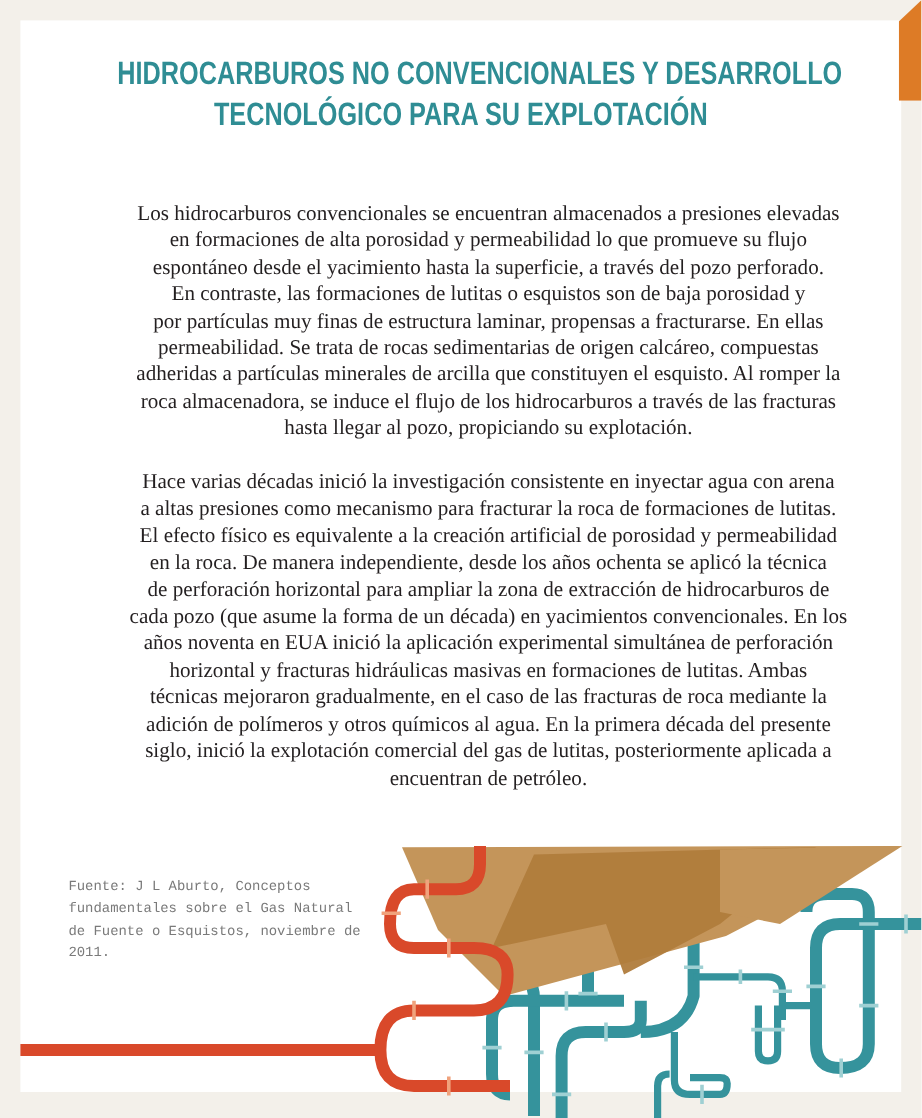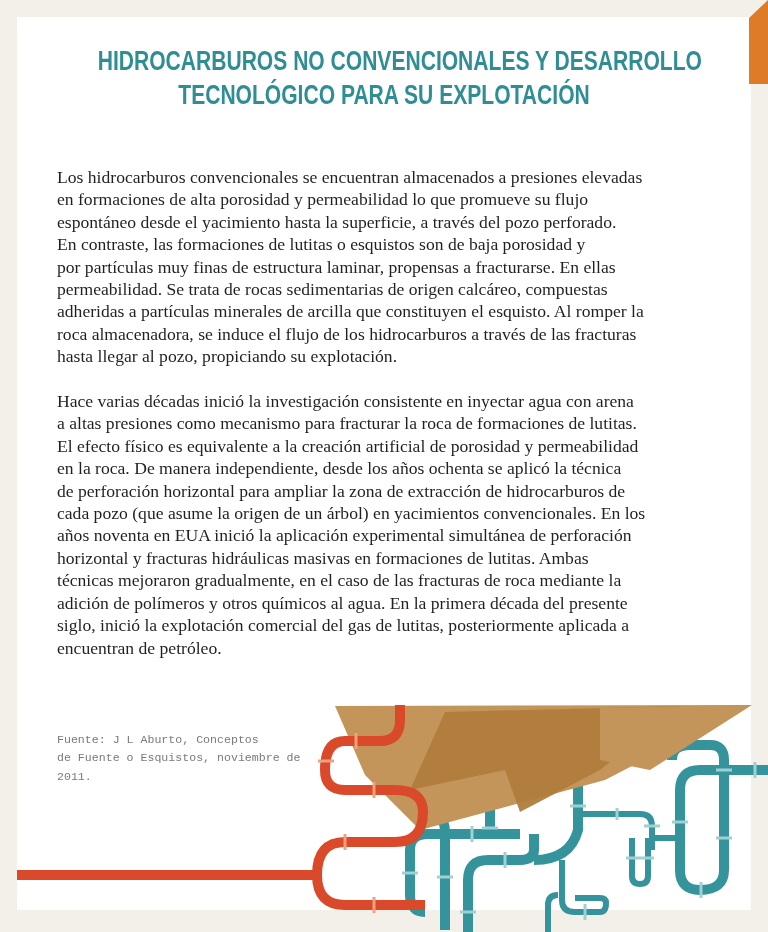--- a/index.html
+++ b/index.html
@@ -30,21 +30,21 @@
     transform-origin: center top;
   }
   .title .line { display: block; white-space: nowrap; }
   .body-text {
     position: absolute; left: 57px; top: 166px; width: 700px;
     color: #231f20;
     font-family: "Liberation Serif", serif;
     font-size: 17.6px;
     line-height: 22.4px;
   }
-  .body-text p { margin: 0; }
+  .body-text p { margin: 0; text-align: center; }
   .body-text .line { display: block; white-space: nowrap; }
   .para2 { margin-top: 22.4px !important; }
   .source {
     position: absolute; left: 57px; top: 731px; width: 240px;
     color: #7a7a7a;
     font-family: Liberation Mono, monospace;
     font-size: 11.6px;
     line-height: 18.4px;
   }
   .source .line { display: block; white-space: nowrap; }
@@ -75,32 +75,33 @@
     <span class="line">adheridas a partículas minerales de arcilla que constituyen el esquisto. Al romper la</span>
     <span class="line">roca almacenadora, se induce el flujo de los hidrocarburos a través de las fracturas</span>
     <span class="line">hasta llegar al pozo, propiciando su explotación.</span>
   </p>
   <p class="para2">
     <span class="line">Hace varias décadas inició la investigación consistente en inyectar agua con arena</span>
     <span class="line">a altas presiones como mecanismo para fracturar la roca de formaciones de lutitas.</span>
     <span class="line">El efecto físico es equivalente a la creación artificial de porosidad y permeabilidad</span>
     <span class="line">en la roca. De manera independiente, desde los años ochenta se aplicó la técnica</span>
     <span class="line">de perforación horizontal para ampliar la zona de extracción de hidrocarburos de</span>
-    <span class="line">cada pozo (que asume la origen de un árbol) en yacimientos convencionales. En los</span>
+    <span class="line">cada pozo (que asume la forma de un década) en yacimientos convencionales. En los</span>
     <span class="line">años noventa en EUA inició la aplicación experimental simultánea de perforación</span>
     <span class="line">horizontal y fracturas hidráulicas masivas en formaciones de lutitas. Ambas</span>
     <span class="line">técnicas mejoraron gradualmente, en el caso de las fracturas de roca mediante la</span>
     <span class="line">adición de polímeros y otros químicos al agua. En la primera década del presente</span>
     <span class="line">siglo, inició la explotación comercial del gas de lutitas, posteriormente aplicada a</span>
     <span class="line">encuentran de petróleo.</span>
   </p>
 </div>
 
 <div class="source">
   <span class="line">Fuente: J L Aburto, Conceptos</span>
+  <span class="line">fundamentales sobre el Gas Natural</span>
   <span class="line">de Fuente o Esquistos, noviembre de</span>
   <span class="line">2011.</span>
 </div>
 
 <svg class="illus" viewBox="0 690 768 242">
   <g fill="none" stroke-linecap="butt" stroke-linejoin="round">
 
     <g stroke="#35939c" stroke-width="10">
 
       <path d="M425,812 Q445,812 445,832 L445,930"></path>

